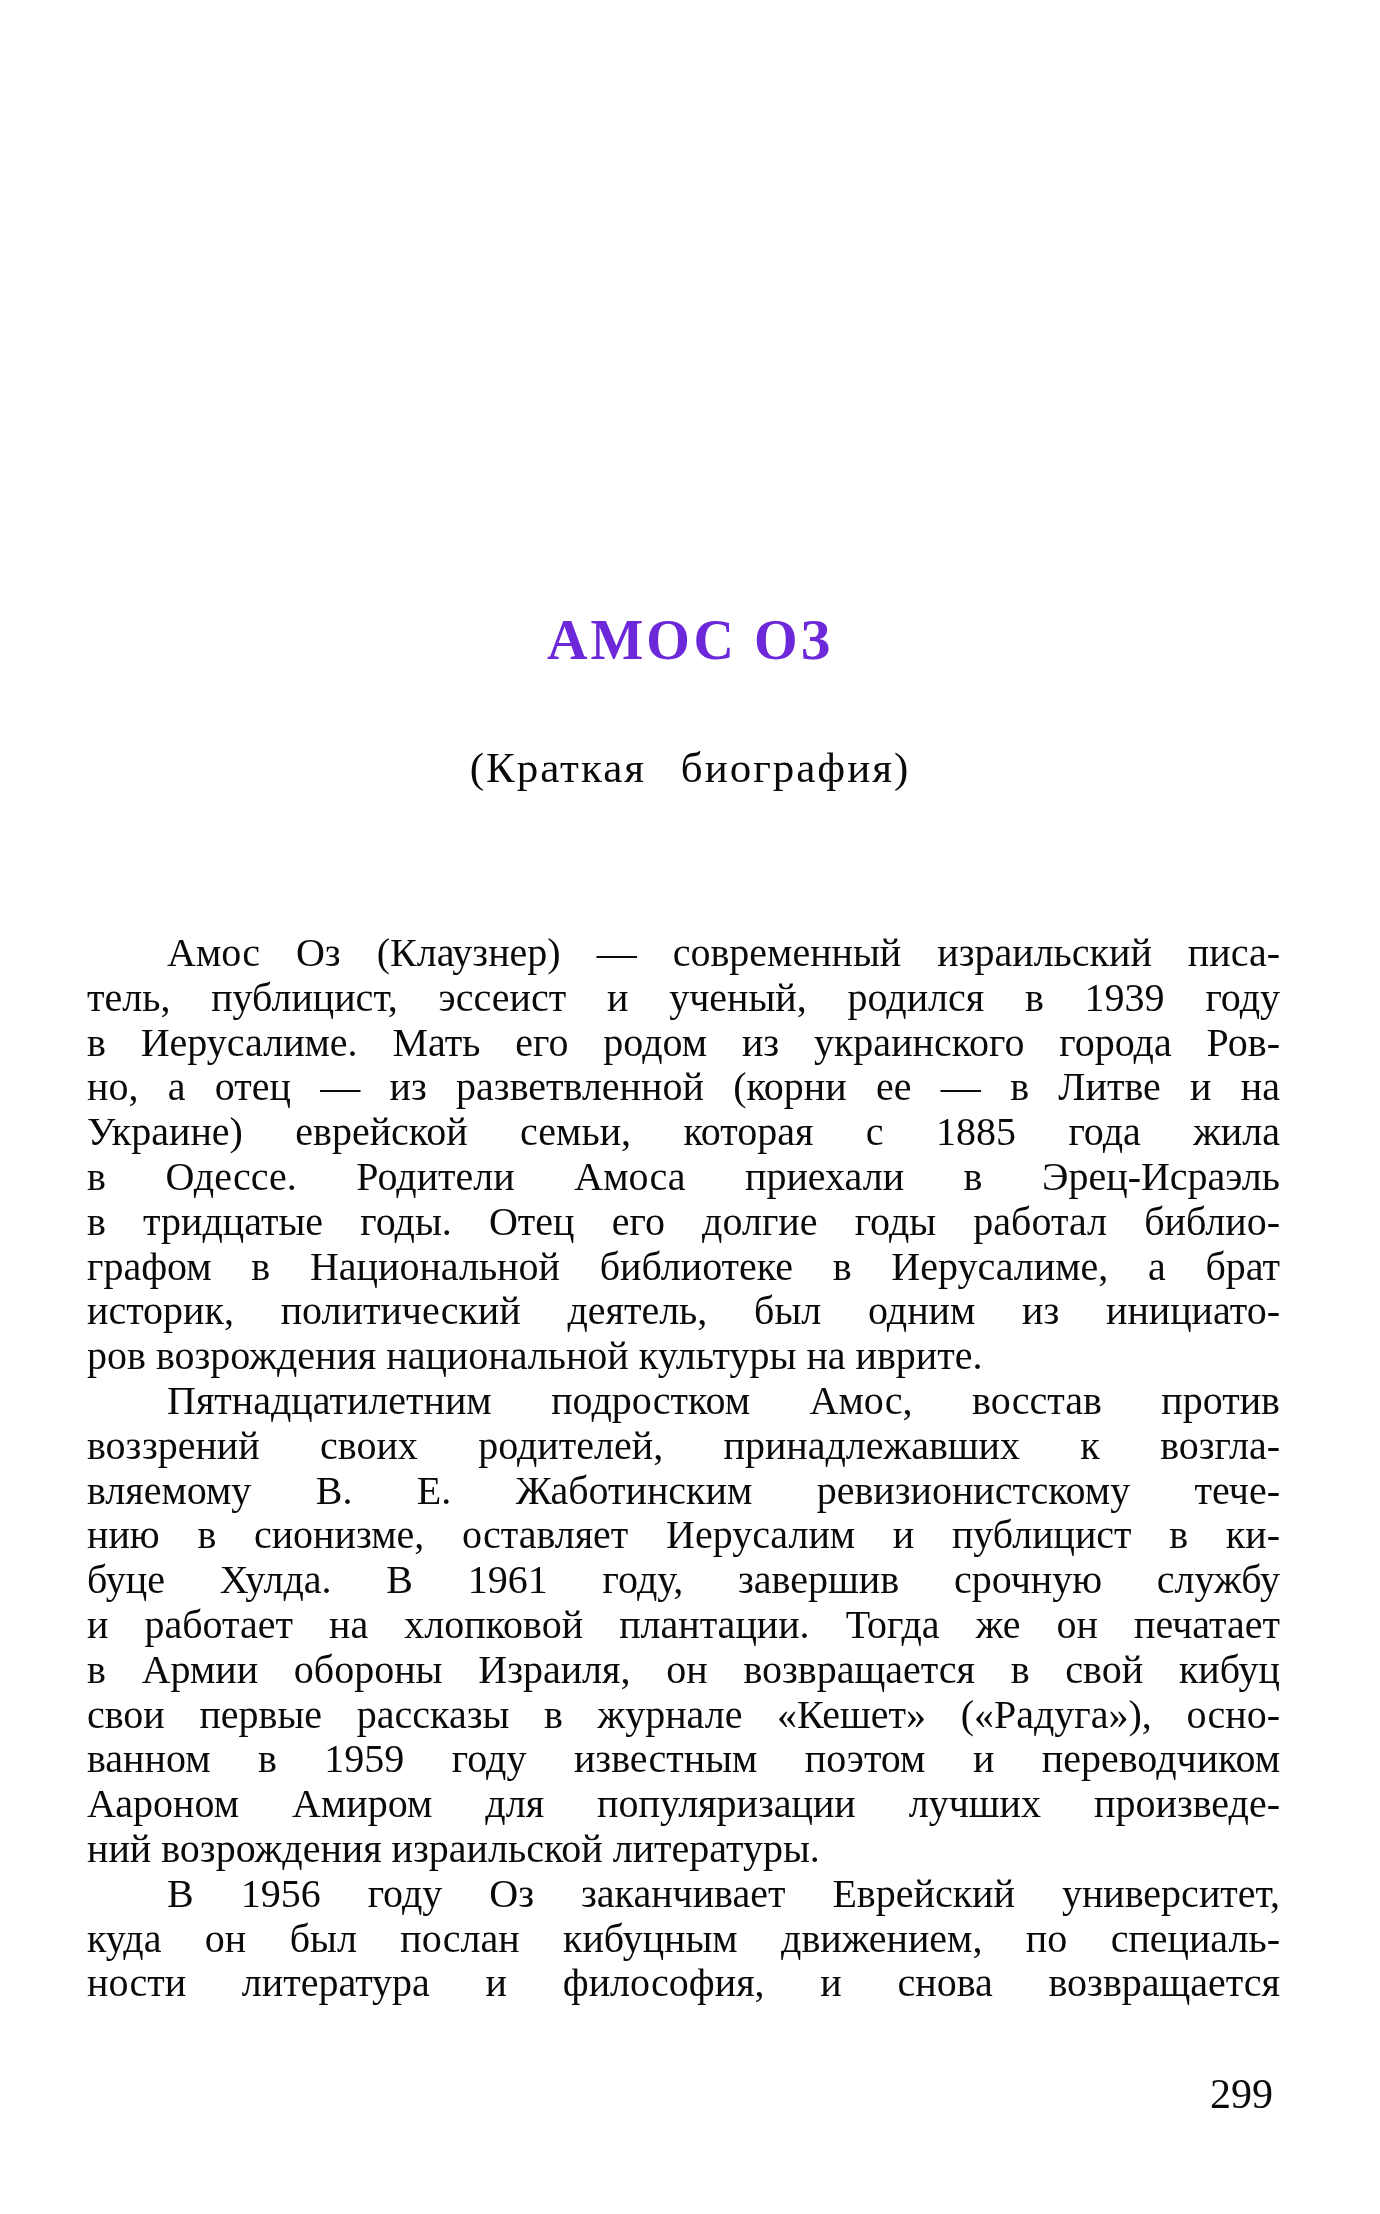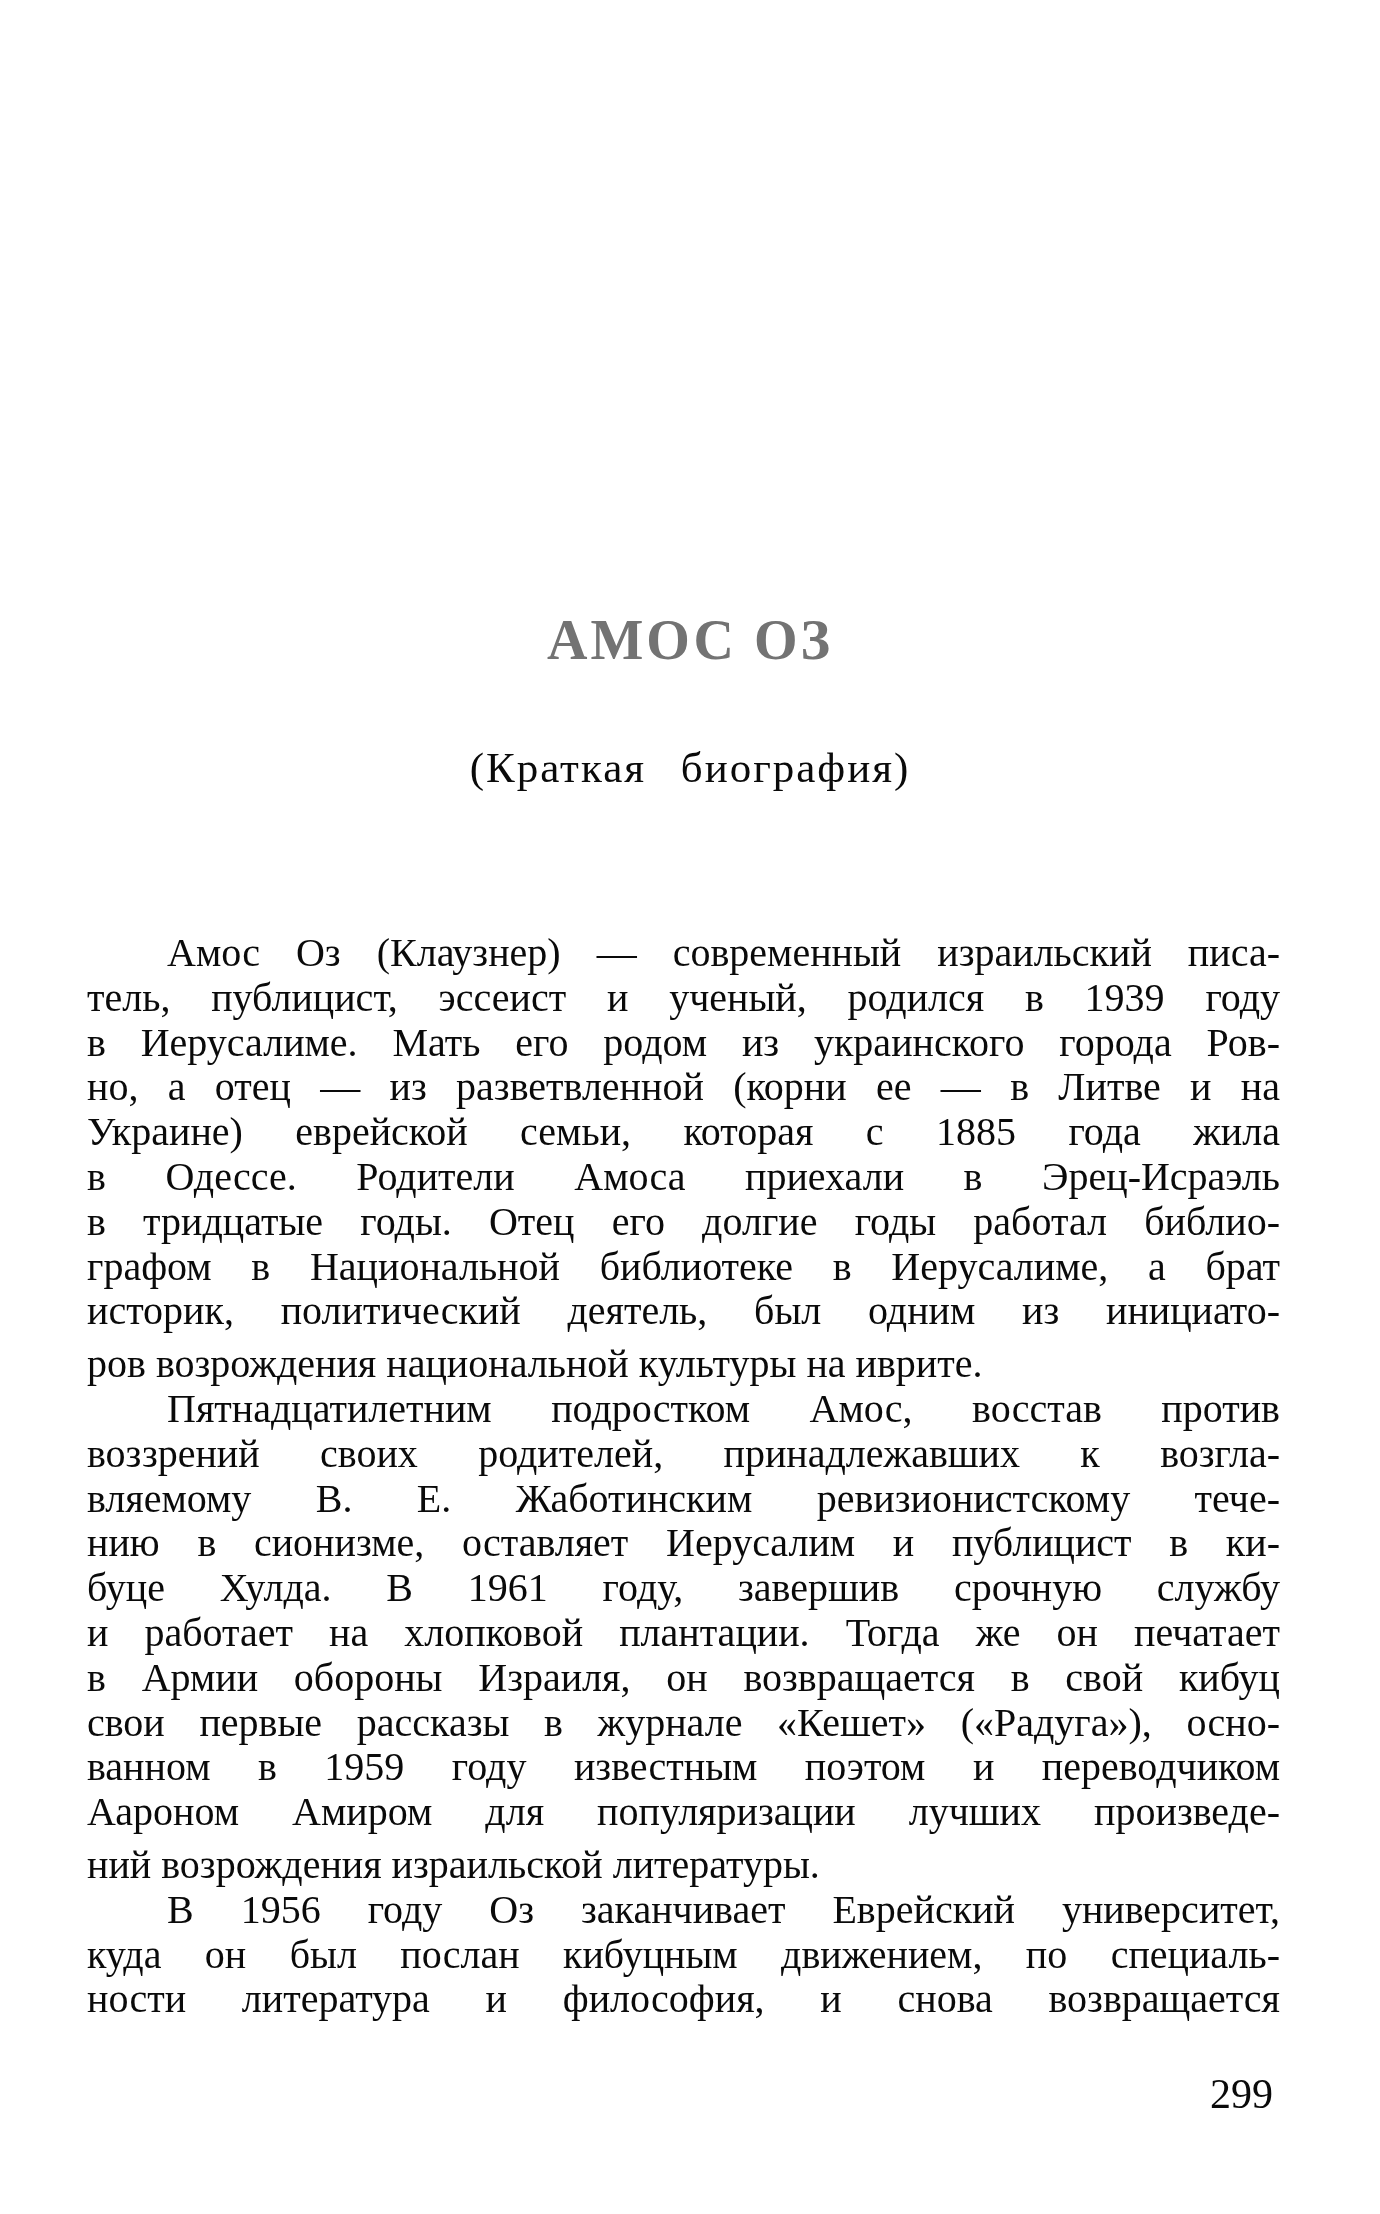--- a/index.html
+++ b/index.html
@@ -20,21 +20,21 @@
     position: absolute;
     top: 612px;
     left: 0;
     width: 100%;
     margin: 0;
     text-align: center;
     font-size: 56px;
     font-weight: bold;
     letter-spacing: 3px;
     line-height: 56px;
-    color: #737373;
+    color: #6d28d9;
   }
   .subtitle {
     position: absolute;
     top: 742px;
     left: 0;
     width: 100%;
     text-align: center;
     font-size: 43px;
     font-weight: normal;
     letter-spacing: 2px;
@@ -52,21 +52,20 @@
   .line {
     text-align: justify;
     text-align-last: justify;
     text-justify: inter-word;
   }
   .line.indent {
     padding-left: 80px;
   }
   .line.last {
     text-align-last: left;
-    margin-top: 8px;
   }
   .page-number {
     position: absolute;
     top: 2072px;
     right: 107px;
     font-size: 42px;
     line-height: 44px;
     text-align: right;
   }
 </style>

